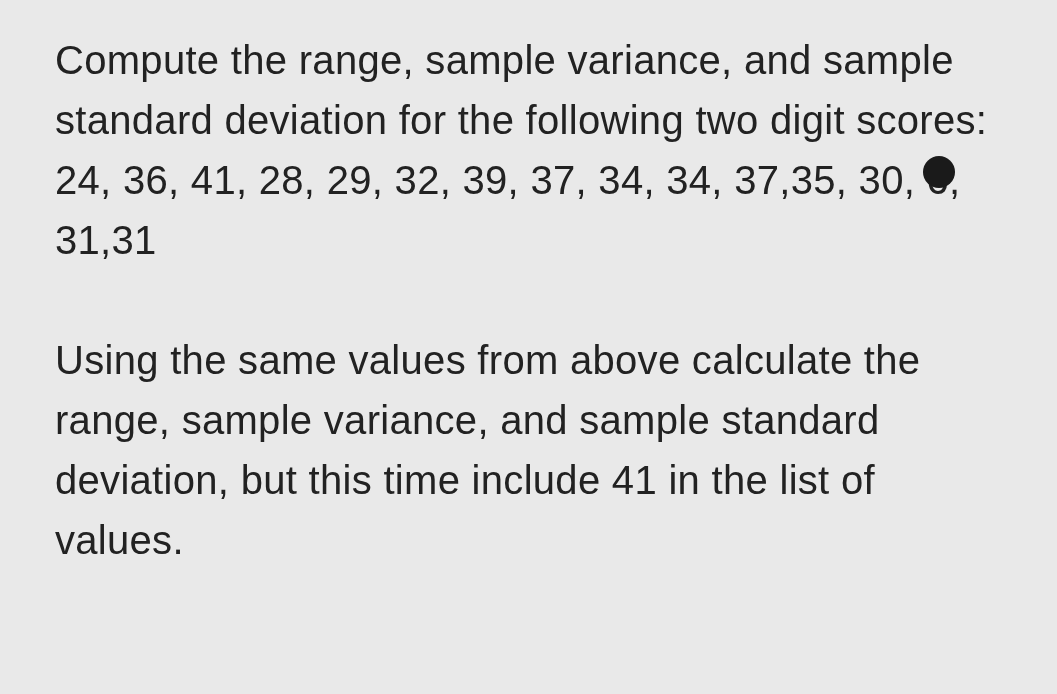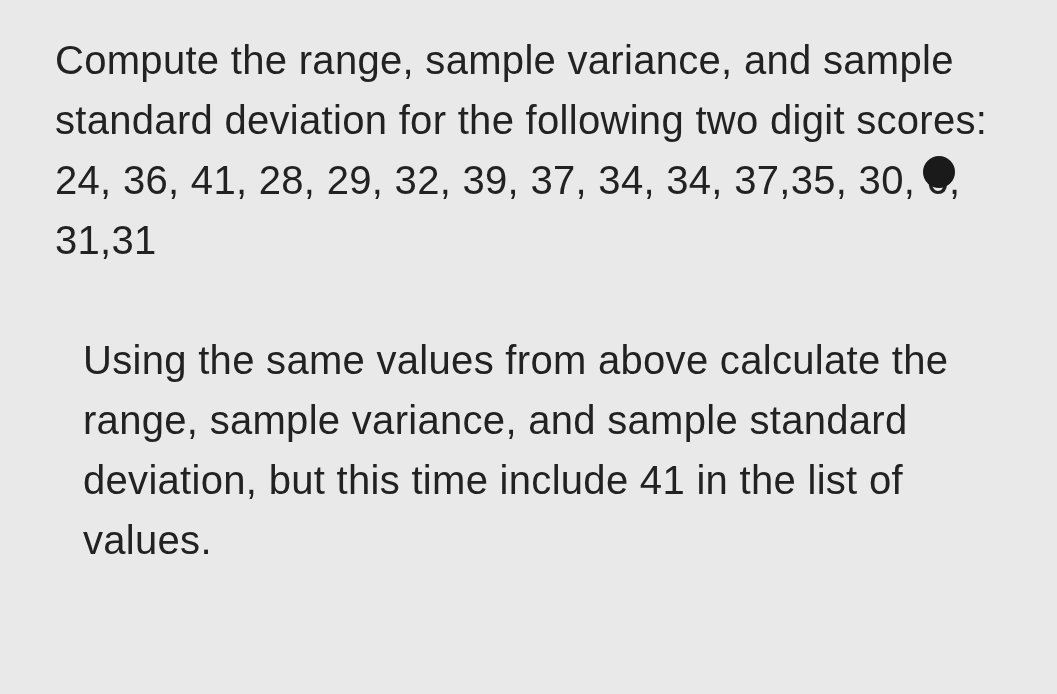--- a/index.html
+++ b/index.html
@@ -15,21 +15,20 @@
       padding: 30px 55px;
       color: #222222;
     }
     .paragraph {
       font-size: 40px;
       line-height: 1.5;
       letter-spacing: 0.3px;
     }
     .paragraph-2 {
       margin-top: 60px;
-      margin-left: 28px;
     }
     .obscured {
       position: relative;
       display: inline-block;
     }
     .obscured-overlay {
       position: absolute;
       left: -4px;
       top: 6px;
       width: 32px;

